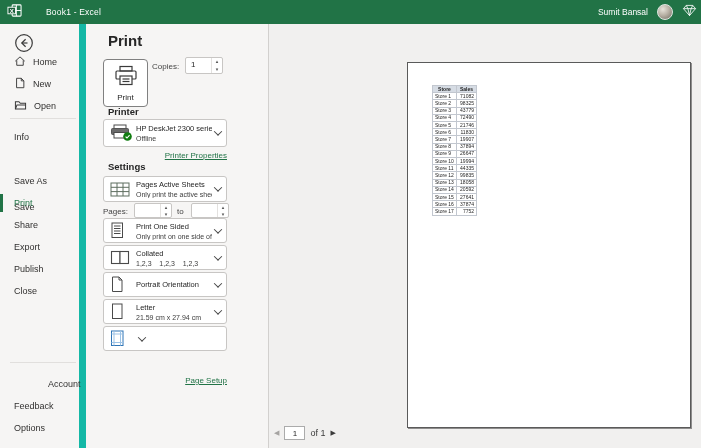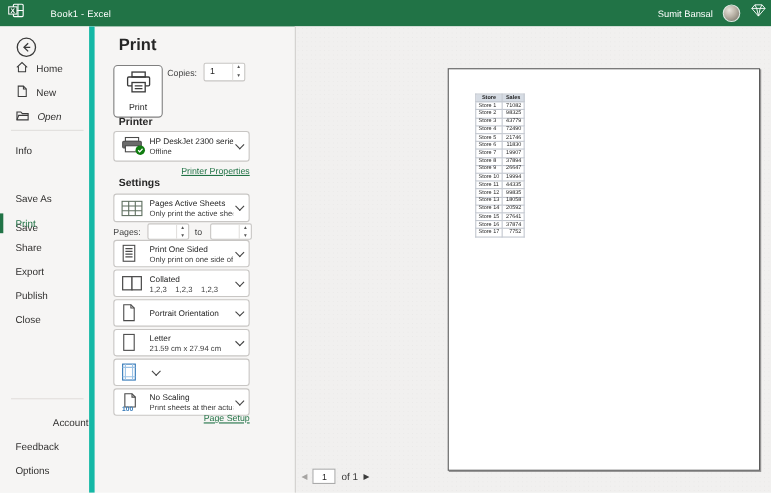--- a/index.html
+++ b/index.html
@@ -8,21 +8,21 @@
 
   
   .titlebar { position:absolute; left:0; top:0; width:701px; height:24px; background:#217346; display:flex; align-items:center; }
   .tb-left { display:flex; align-items:center; gap:8px; padding-left:7px; }
   .tb-title { color:#ffffff; font-size:8.5px; letter-spacing:.2px;padding-left:16px; }
   .tb-right { position:absolute; right:4px; top:0; height:24px; display:flex; align-items:center; gap:9px; }
   .tb-user { color:#ffffff; font-size:8.5px; }
   .avatar { width:16px; height:16px; border-radius:50%; background:radial-gradient(circle at 35% 30%, #e8e4dc 0%, #b9b2a6 45%, #6f6a60 100%); border:1px solid #dfe8e2; }
 
   
-  .sidebar { position:absolute; left:0; top:24px; width:86px; height:424px; background:#f6f5f4; border-right:5px solid #14b8a6; }
+  .sidebar { position:absolute; left:0; top:24px; width:86px; height:424px; background:#f6f5f4; border-right:7px solid #14b8a6; }
   .back-btn { position:absolute; left:14px; top:9px; width:20px; height:20px; cursor:pointer; }
   .side-item { position:absolute; left:0; width:86px; height:22px; display:flex; align-items:center; padding-left:14px; gap:7px; font-size:9px; color:#323130; cursor:pointer; }
   .side-item .lbl { white-space:nowrap; }
   .side-item.active { color:#217346; }
   .side-item.active::before { content:""; position:absolute; left:0; top:2px; width:3px; height:18px; background:#217346; }
   .side-divider { position:absolute; left:10px; width:66px; height:1px; background:#e1dfdd; }
 
   
   .content { position:absolute; left:86px; top:24px; width:182px; height:424px; }
   .page-title { position:absolute; left:22px; top:8px; font-size:15px; font-weight:bold; color:#262626; }
@@ -113,21 +113,21 @@
             </svg></span>
           <span class="lbl">Home</span>
         </div>
         <div class="side-item" style="top: 49px; text-align: center;">
           <span><svg width="12" height="12" viewBox="0 0 14 14" fill="none" stroke="#3b3b3b" stroke-width="1.1">
               <path d="M3 1.5 H8.5 L11.5 4.5 V12.5 H3 Z"></path>
               <path d="M8.5 1.5 V4.5 H11.5"></path>
             </svg></span>
           <span class="lbl">New</span>
         </div>
-        <div class="side-item" style="top: 71px; font-style: italic;">
+        <div class="side-item" style="top: 71px;">
           <span><svg width="13" height="12" viewBox="0 0 14 13" fill="none" stroke="#3b3b3b" stroke-width="1.1">
               <path d="M1.5 3 H5.3 L6.8 4.6 H12.5 V10.8 H1.5 Z"></path>
               <path d="M1.5 10.8 L3.2 6.4 H12.5"></path>
             </svg></span>
           <span class="lbl">Open</span>
         </div>
         <div class="side-divider" style="top: 94px;"></div>
         <div class="side-item" style="top: 102px;">
           <span class="lbl">Info</span>
         </div>
@@ -312,34 +312,20 @@
             <svg width="14" height="17" viewBox="0 0 14 17" fill="none" stroke-width="1">
               <rect x="1.5" y="1" width="11.5" height="14.5" fill="#fff" stroke="#2e75b6"></rect>
               <line x1="4" y1="1" x2="4" y2="15.5" stroke="#9dc3e6"></line>
               <line x1="10.5" y1="1" x2="10.5" y2="15.5" stroke="#9dc3e6"></line>
               <line x1="1.5" y1="4" x2="13" y2="4" stroke="#9dc3e6"></line>
               <line x1="1.5" y1="12.5" x2="13" y2="12.5" stroke="#9dc3e6"></line>
             </svg>
           </span>
           <span class="chev"></span>
         </div>
-        <div class="dropdown">
-          <span class="dd-icon">
-            <svg width="15" height="17" viewBox="0 0 15 17" fill="none" stroke="#4a4a4a" stroke-width="1">
-              <path d="M3.5 1 H10 L13 4 V13 H3.5 Z" fill="#fff"></path>
-              <path d="M10 1 V4 H13"></path>
-              <text x="1" y="16.2" font-size="6" font-weight="bold" fill="#2e75b6" stroke="none" font-family="Liberation Sans,sans-serif">100</text>
-            </svg>
-          </span>
-          <span class="dd-text">
-            <div class="dd-title">No Scaling</div>
-            <div class="dd-sub">Print sheets at their actual size</div>
-          </span>
-          <span class="chev"></span>
-        </div>
       </div>
 
     <div class="green-link" id="page-setup">Page Setup</div>
   </div>
 
   <div class="preview">
     <div class="sheet-page">
       <table class="sheet-table">
         <thead>
             <tr id="sheet-head">

